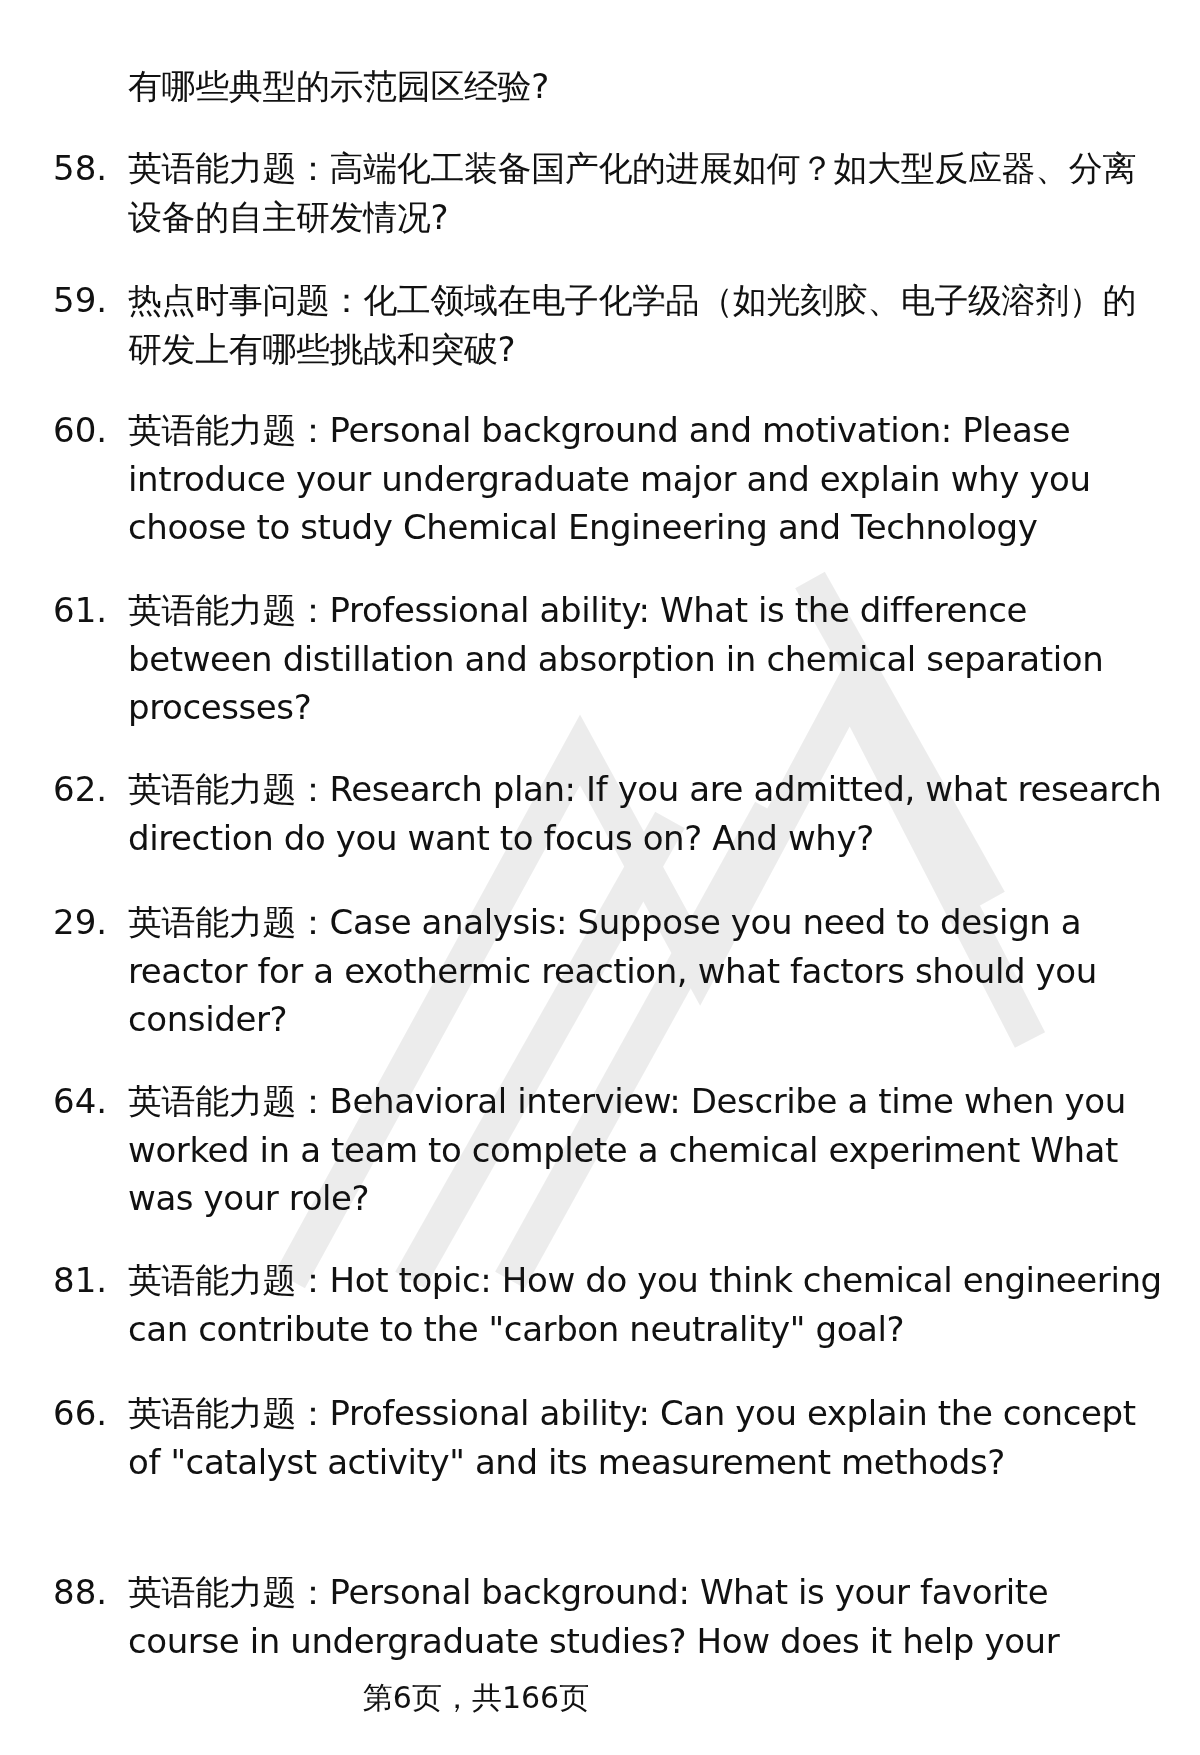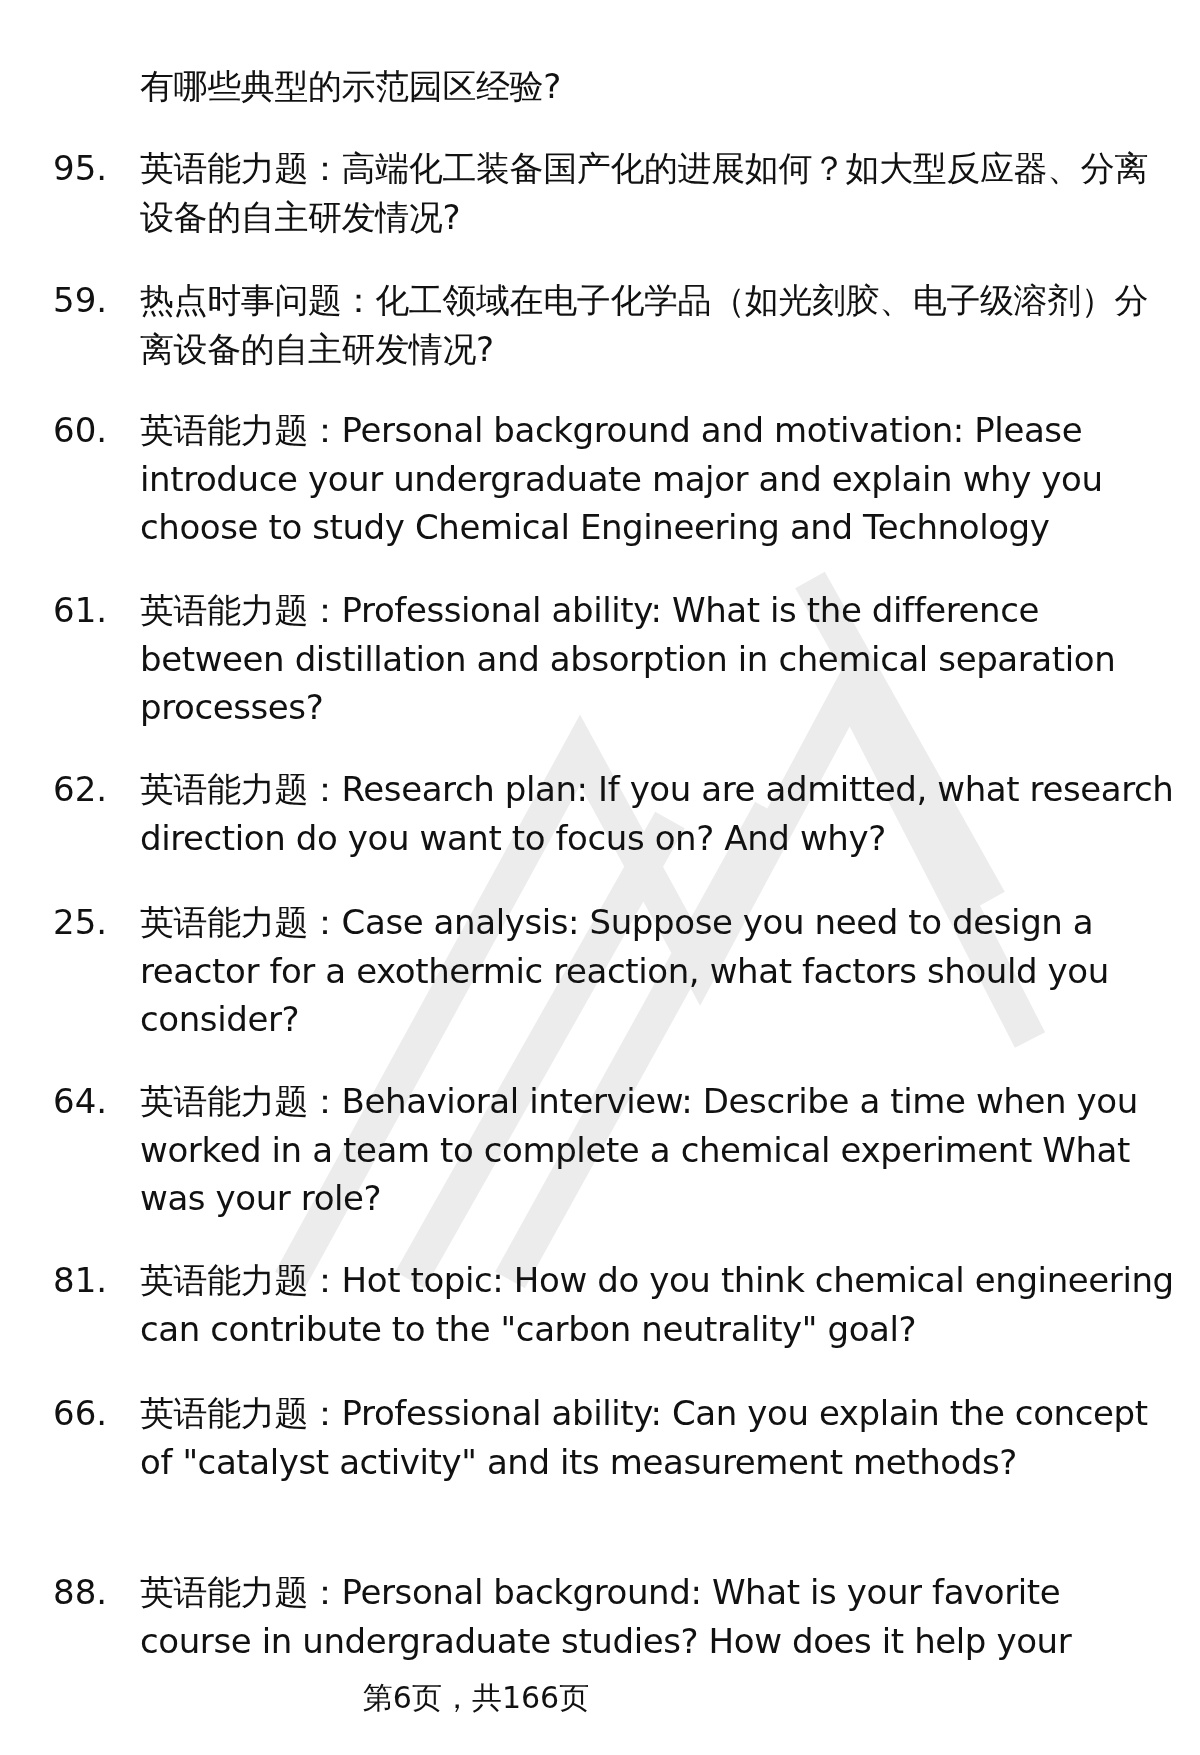--- a/index.html
+++ b/index.html
@@ -4,21 +4,21 @@
   <style>
     html, body { margin: 0; padding: 0; background: #ffffff; }
     body { width: 1200px; height: 1755px; position: relative; overflow: hidden;
       font-family: "DejaVu Sans", "Liberation Sans", sans-serif; color: #111111; }
     .watermark { position: absolute; left: 250px; top: 520px; width: 820px; height: 780px;
       pointer-events: none; opacity: 0.07; }
     .page { position: absolute; left: 0; top: 0; width: 1200px; }
     .item { position: absolute; left: 0; width: 1200px; }
     .num { position: absolute; left: 53px; width: 70px; font-size: 34px; line-height: 48px; }
     .body { position: absolute; left: 128px; width: 1040px; font-size: 34px; line-height: 48.5px;
-      letter-spacing: -0.4px; margin-left: 12px; }
+      letter-spacing: -0.4px; }
     .footer { position: absolute; left: 0; width: 952px; top: 1678px; text-align: center;
       font-size: 30px; line-height: 40px; }
   </style>
 </head>
 <body>
 
 <svg class="watermark" viewBox="0 0 820 780">
   <g fill="none" stroke="#000" stroke-width="34" stroke-linejoin="miter">
     <path d="M40 760 L330 230 L450 450 L600 170 L780 520"></path>
     <path d="M160 760 L420 300"></path>
@@ -26,41 +26,41 @@
     <path d="M260 760 L520 290"></path>
   </g>
 </svg>
 
 <div class="page">
   <div class="item" style="top:62px">
     <span class="num"></span>
     <div class="body">有哪些典型的示范园区经验?</div>
   </div>
   <div class="item" style="top:144px">
-    <span class="num">95.</span>
+    <span class="num">58.</span>
     <div class="body">英语能力题：高端化工装备国产化的进展如何？如大型反应器、分离设备的自主研发情况?</div>
   </div>
   <div class="item" style="top:276px">
     <span class="num">59.</span>
-    <div class="body">热点时事问题：化工领域在电子化学品（如光刻胶、电子级溶剂）分离设备的自主研发情况?</div>
+    <div class="body">热点时事问题：化工领域在电子化学品（如光刻胶、电子级溶剂）的研发上有哪些挑战和突破?</div>
   </div>
   <div class="item" style="top:406px">
     <span class="num">60.</span>
     <div class="body">英语能力题：Personal background and motivation: Please introduce your undergraduate major and explain why you choose to study Chemical Engineering and Technology</div>
   </div>
   <div class="item" style="top:586px">
     <span class="num">61.</span>
     <div class="body">英语能力题：Professional ability: What is the difference between distillation and absorption in chemical separation processes?</div>
   </div>
   <div class="item" style="top:765px">
     <span class="num">62.</span>
     <div class="body">英语能力题：Research plan: If you are admitted, what research direction do you want to focus on? And why?</div>
   </div>
   <div class="item" style="top:898px">
-    <span class="num">25.</span>
+    <span class="num">29.</span>
     <div class="body">英语能力题：Case analysis: Suppose you need to design a reactor for a exothermic reaction, what factors should you consider?</div>
   </div>
   <div class="item" style="top:1077px">
     <span class="num">64.</span>
     <div class="body">英语能力题：Behavioral interview: Describe a time when you worked in a team to complete a chemical experiment What was your role?</div>
   </div>
   <div class="item" style="top:1256px">
     <span class="num">81.</span>
     <div class="body">英语能力题：Hot topic: How do you think chemical engineering can contribute to the "carbon neutrality" goal?</div>
   </div>

